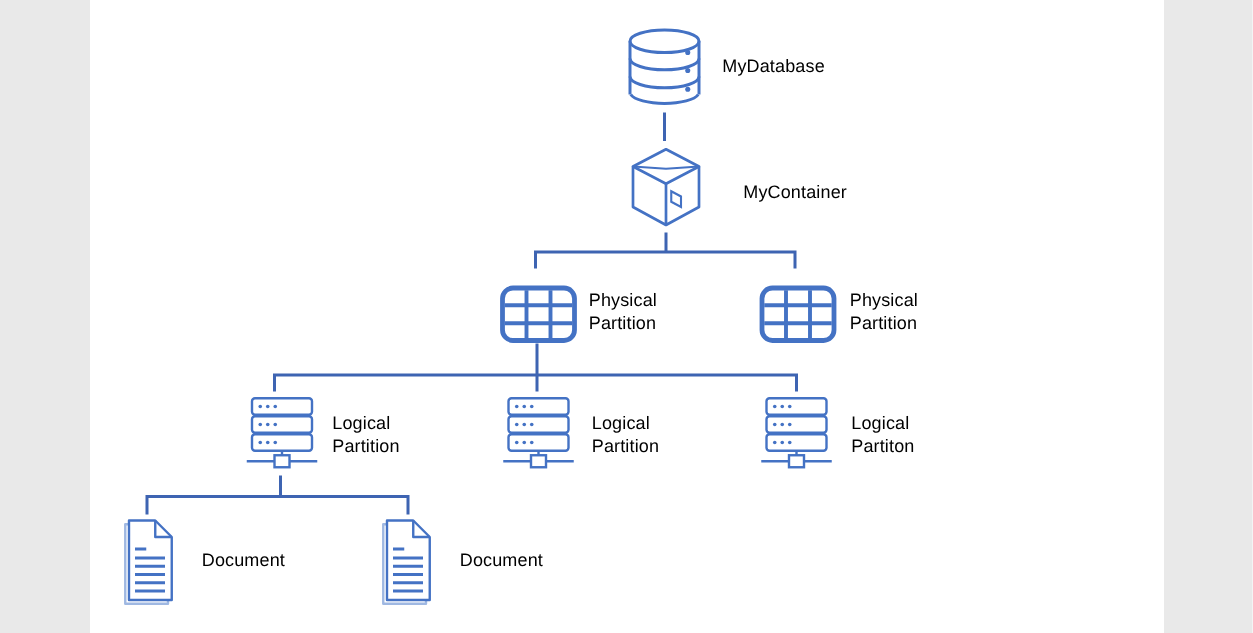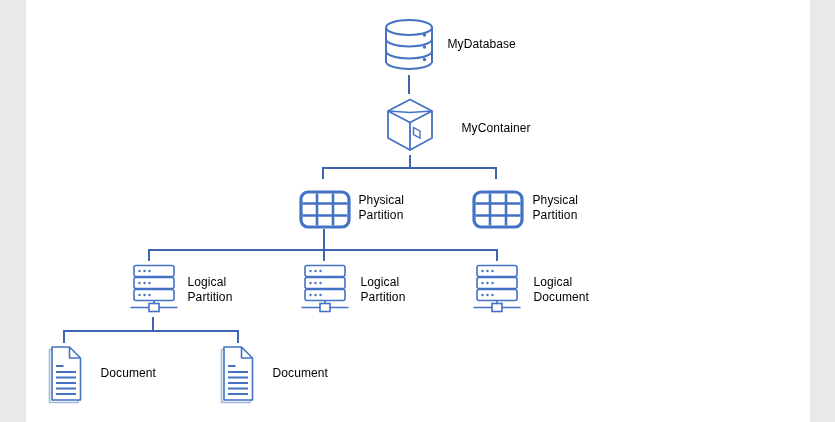--- a/index.html
+++ b/index.html
@@ -5,21 +5,21 @@
   :root{
     --icon-stroke:#4472C4;
     --icon-shadow:#9FB8E2;
     --connector:#3E64B2;
     --text:#000000;
     --background:#FFFFFF;
   }
   html,body{margin:0;padding:0;}
   body{background:#e9e9e9;font-family:"Liberation Sans",sans-serif;}
   .canvas{
-    position:relative;width:784px;height:422px;background:var(--background);
+    position:relative;width:716px;height:422px;background:var(--background);
     overflow:hidden;margin:0 auto;
   }
   .abs{position:absolute;}
   .label{
     position:absolute;
     font:12px/15px "Liberation Sans",sans-serif;
     color:var(--text);
     letter-spacing:0.1px;
   }
   svg{display:block;}
@@ -116,21 +116,21 @@
       <circle class="f" cx="19.5" cy="7" r="1.2"></circle>
     <circle class="f" cx="9.5" cy="19" r="1.2"></circle>
       <circle class="f" cx="14.5" cy="19" r="1.2"></circle>
       <circle class="f" cx="19.5" cy="19" r="1.2"></circle>
     <circle class="f" cx="9.5" cy="31" r="1.2"></circle>
       <circle class="f" cx="14.5" cy="31" r="1.2"></circle>
       <circle class="f" cx="19.5" cy="31" r="1.2"></circle>
     <path class="s" stroke-width="1.6" d="M24 36.5 V40 M0.5 43.5 H47.5"></path>
     <rect class="wf" x="19" y="39.5" width="10" height="8" stroke-width="1.6"></rect>
   </svg>
-  <div class="label" style="left:508px;top:275px;width:60px">Logical Document</div>
+  <div class="label" style="left:508px;top:275px;width:60px">Logical Partiton</div>
 
   <svg class="abs" style="left:21px;top:345px" width="37" height="59" viewBox="0 0 37 59">
     <path class="shadow" stroke-width="1.6" stroke-linejoin="round" d="M2.5 4.5 H20 L31 15.5 V57.5 H2.5 Z"></path>
     <path class="wf" stroke-width="1.6" stroke-linejoin="round" d="M5 2 H22.5 L33.5 13 V55 H5 Z"></path>
     <path class="s" stroke-width="1.6" stroke-linejoin="round" d="M22.5 2 V13 H33.5"></path>
     <path class="s" stroke-width="2" d="M9 21 H16.5"></path>
     <path class="s" stroke-width="2" d="M9 27 H29 M9 32.5 H29 M9 38 H29 M9 43.5 H29 M9 49 H29"></path>
   </svg>
   <div class="label" style="left:75px;top:366px;width:70px">Document</div>
 

